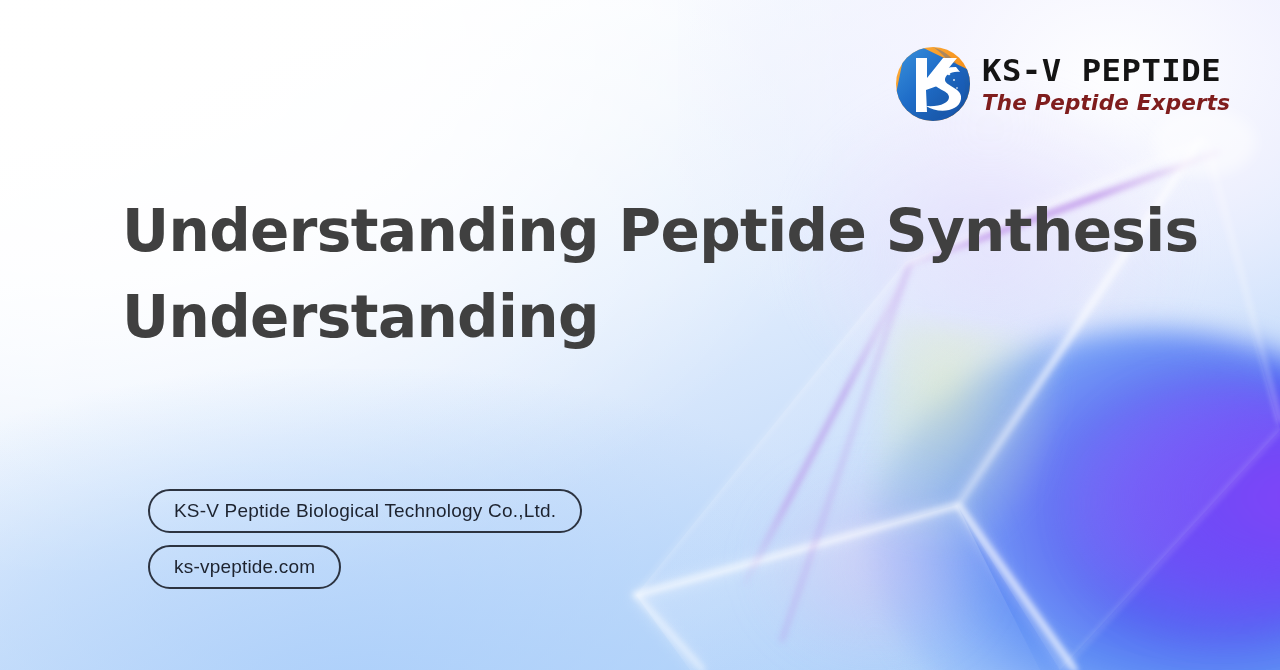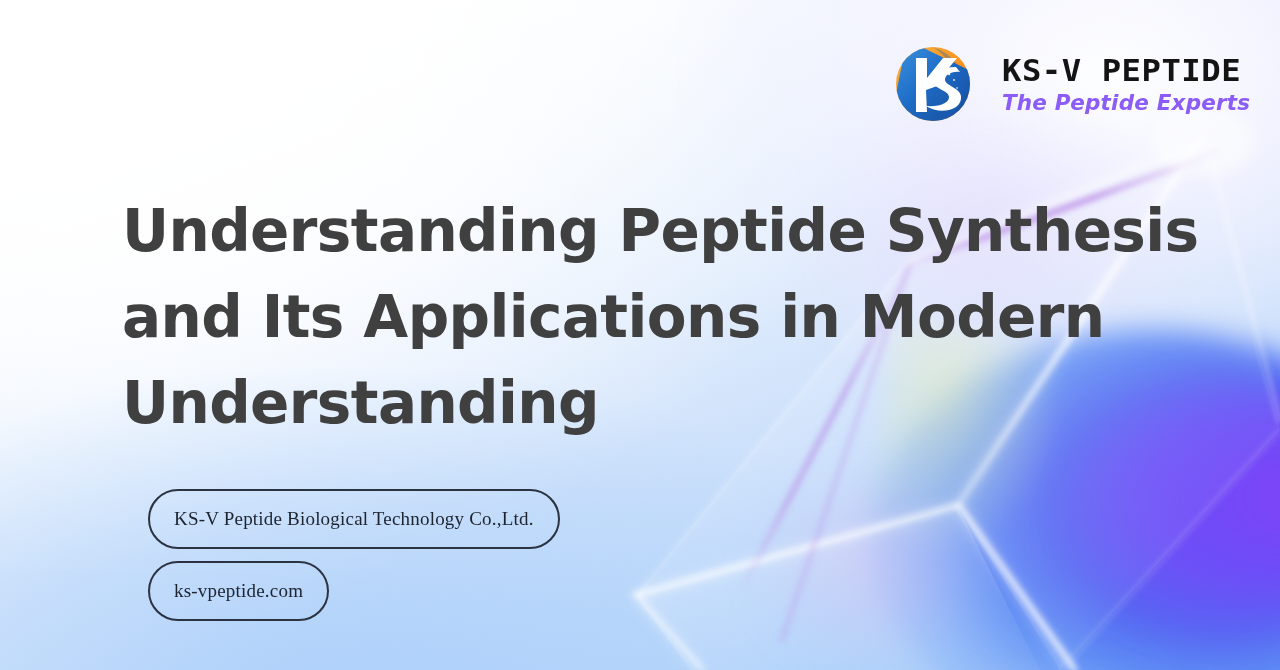--- a/index.html
+++ b/index.html
@@ -160,40 +160,39 @@
     position: relative;
     width: 80px;
     height: 80px;
     flex: 0 0 80px;
   }
   .logo-text {
     display: flex;
     flex-direction: column;
     justify-content: center;
     line-height: 1;
-    margin-left: 20px;
   }
   .logo-name {
     font-family: "DejaVu Sans Mono", "Liberation Mono", monospace;
     font-size: 31px;
     font-weight: 700;
     letter-spacing: 0.5px;
     color: #141414;
     white-space: nowrap;
     transform: scaleX(1.04);
     transform-origin: left center;
   }
   .logo-tag {
     margin-top: 6px;
     font-family: "DejaVu Sans", "Liberation Sans", sans-serif;
     font-size: 21.5px;
     font-style: italic;
     font-weight: 700;
     letter-spacing: 0.2px;
-    color: #8b5cf6;
+    color: #7f1d1d;
     white-space: nowrap;
   }
 
   
   .headline {
     position: absolute;
     left: 122px;
     top: 188px;
     width: 1090px;
     margin: 0;
@@ -214,25 +213,25 @@
     display: flex;
     flex-direction: column;
     align-items: flex-start;
     gap: 12px;
   }
   .pill {
     display: inline-flex;
     align-items: center;
     justify-content: center;
     height: 40px;
-    padding: 8px 24px;
+    padding: 0 24px;
     border: 2px solid #2c3340;
     border-radius: 999px;
     background: transparent;
-    font-family: Liberation Serif, serif;
+    font-family: Liberation Sans, sans-serif;
     font-size: 19px;
     font-weight: 400;
     letter-spacing: 0.2px;
     color: #1d232f;
     white-space: nowrap;
   }
 </style>
 </head>
 <body>
 
@@ -352,21 +351,20 @@
       </svg>
     </div>
     <div class="logo-text">
       <div class="logo-name">KS-V PEPTIDE</div>
       <div class="logo-tag">The Peptide Experts</div>
     </div>
   </div>
 
   <h1 class="headline">
     <span class="headline-line">Understanding Peptide Synthesis</span>
-    <span class="headline-line">and Its Applications in Modern</span>
     <span class="headline-line">Understanding</span>
   </h1>
 
   <div class="pills">
     <span class="pill">KS-V Peptide Biological Technology Co.,Ltd.</span>
     <span class="pill">ks-vpeptide.com</span>
   </div>
 
 </div>
 

